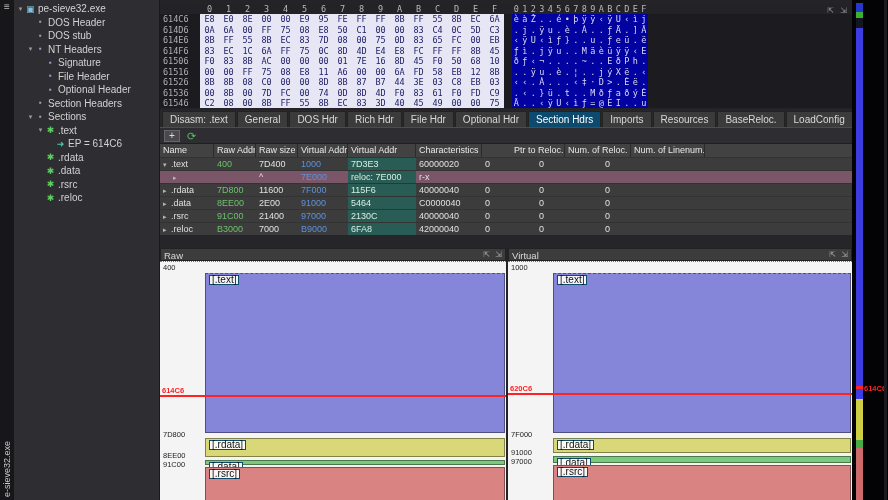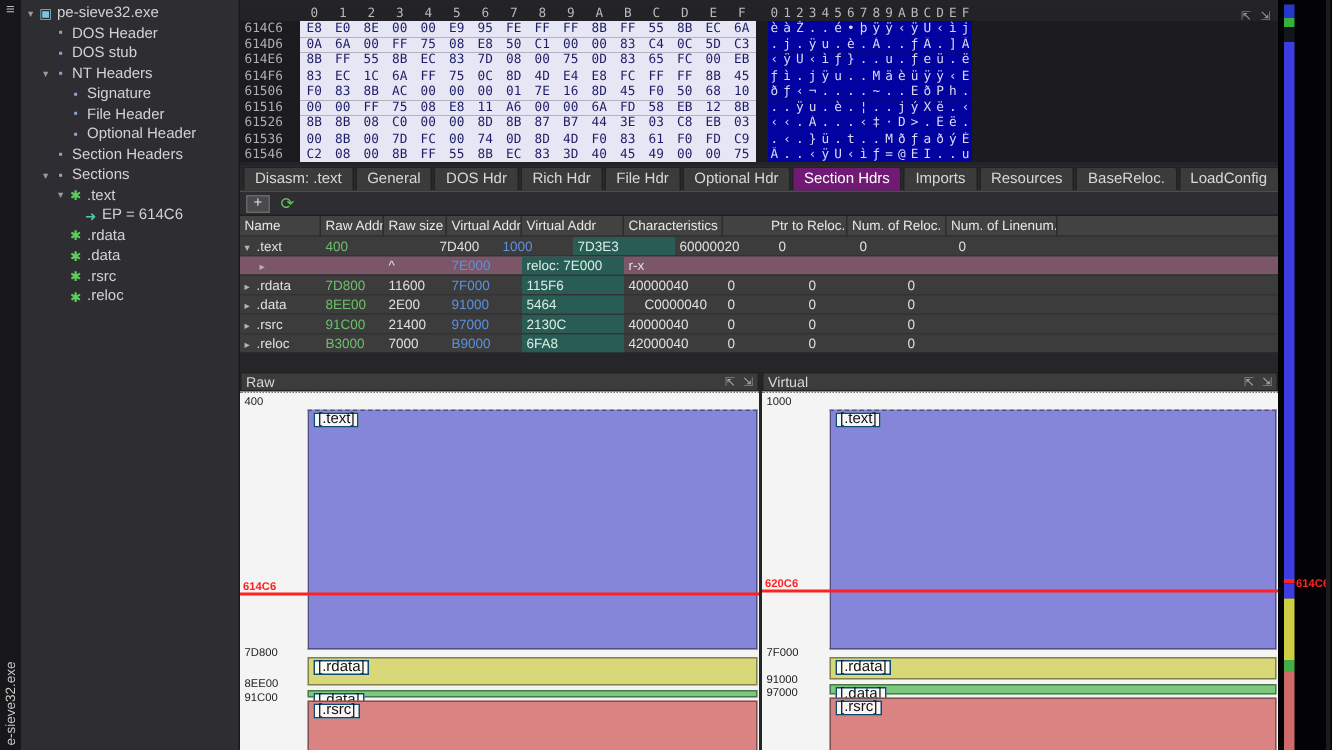--- a/index.html
+++ b/index.html
@@ -39,21 +39,21 @@
   .asccell{width:8.5px;flex:none;text-align:center;font:8.5px "DejaVu Sans Mono",monospace;color:var(--ascii-text,#dadaf8);line-height:10.5px;overflow:hidden}
   .hexhead .bytes,.hexhead .ascii{background:transparent}
   .hexhead .hexcell,.hexhead .asccell{color:#b9b9b9;line-height:10px}
   .panel-icons{position:absolute;right:5px;top:2px;color:#9a9a9a;font-size:8px}
   .panel-icons span{margin-left:4px;cursor:pointer}
   
   #tabbar{position:absolute;left:0;top:110px;width:692px;height:18px;display:flex;align-items:flex-end;
     background:#28282c;border-bottom:1px solid #4c4c4c;box-sizing:border-box;padding-left:2px}
   .tab{font-size:10px;color:#d8d8d8;background:var(--tab-bg,#3b3b3b);border:1px solid #222;border-bottom:none;
     padding:2px 7px;margin-right:1px;border-radius:2px 2px 0 0;cursor:pointer;white-space:nowrap}
-  .tab.active{background:#701a75;color:#fff}
+  .tab.active{background:#0c4a6e;color:#fff}
   
   #toolbar{position:absolute;left:0;top:128px;width:692px;height:16px;background:#2e2e32;border-bottom:1px solid #1f1f1f;
     box-sizing:border-box;display:flex;align-items:center;padding-left:4px}
   #addbtn{width:16px;height:12px;font-size:10px;line-height:8px;background:#4a4a4e;color:#ddd;border:1px solid #666;
     padding:0;margin-right:7px;cursor:pointer;font-family:"Liberation Sans",sans-serif}
   #refresh{color:#5fc05f;font-size:11px;line-height:12px;cursor:pointer}
   
   #table{position:absolute;left:0;top:144px;width:692px;height:91px}
   #thead{display:flex;height:13px;box-sizing:border-box;background:var(--table-header-bg,#424242);color:#e8e8e8}
   .th{box-sizing:border-box;padding:1px 0 0 3px;border-right:1px solid #2b2b2b;font-size:9px;white-space:nowrap;overflow:hidden;flex:none}
@@ -623,21 +623,21 @@
           <div class="th" style="width: 66px;">Characteristics</div>
           <div class="th" style="width: 54px; margin-left: 29px;">Ptr to Reloc.</div>
           <div class="th" style="width: 66px;">Num. of Reloc.</div>
           <div class="th" style="width: 74px;">Num. of Linenum.</div>
           <div class="th fill"></div>
         </div>
       <div id="tbody">
           <div class="tr">
             <div class="td col-name" style="width: 54px;"><span class="expander">▾</span><span>.text</span></div>
             <div class="td col-raw_addr" style="width: 42px;">400</div>
-            <div class="td col-raw_size" style="width: 42px; margin-left: 34px;">7D400</div>
+            <div class="td col-raw_size" style="width: 42px;">7D400</div>
             <div class="td col-virtual_addr" style="width: 50px;">1000</div>
             <div class="td col-virtual_size" style="width: 68px;">7D3E3</div>
             <div class="td col-characteristics" style="width: 66px;">60000020</div>
             <div class="td col-ptr_to_reloc" style="width: 54px;">0</div>
             <div class="td col-num_of_reloc" style="width: 66px;">0</div>
             <div class="td col-num_of_linenum" style="width: 74px;">0</div>
             <div class="td fill"></div>
           </div>
           <div class="tr mapped">
             <div class="td col-name" style="width: 54px;"><span class="expander sub">▸</span><span></span></div>
@@ -662,21 +662,21 @@
             <div class="td col-num_of_reloc" style="width: 66px;">0</div>
             <div class="td col-num_of_linenum" style="width: 74px;">0</div>
             <div class="td fill"></div>
           </div>
           <div class="tr">
             <div class="td col-name" style="width: 54px;"><span class="expander">▸</span><span>.data</span></div>
             <div class="td col-raw_addr" style="width: 42px;">8EE00</div>
             <div class="td col-raw_size" style="width: 42px;">2E00</div>
             <div class="td col-virtual_addr" style="width: 50px;">91000</div>
             <div class="td col-virtual_size" style="width: 68px;">5464</div>
-            <div class="td col-characteristics" style="width: 66px; text-align: center;">C0000040</div>
+            <div class="td col-characteristics" style="width: 66px;">C0000040</div>
             <div class="td col-ptr_to_reloc" style="width: 54px;">0</div>
             <div class="td col-num_of_reloc" style="width: 66px;">0</div>
             <div class="td col-num_of_linenum" style="width: 74px;">0</div>
             <div class="td fill"></div>
           </div>
           <div class="tr">
             <div class="td col-name" style="width: 54px;"><span class="expander">▸</span><span>.rsrc</span></div>
             <div class="td col-raw_addr" style="width: 42px;">91C00</div>
             <div class="td col-raw_size" style="width: 42px;">21400</div>
             <div class="td col-virtual_addr" style="width: 50px;">97000</div>

